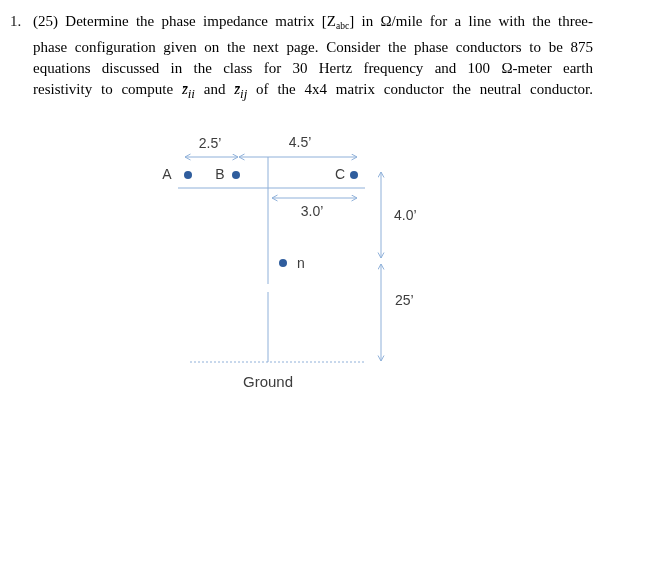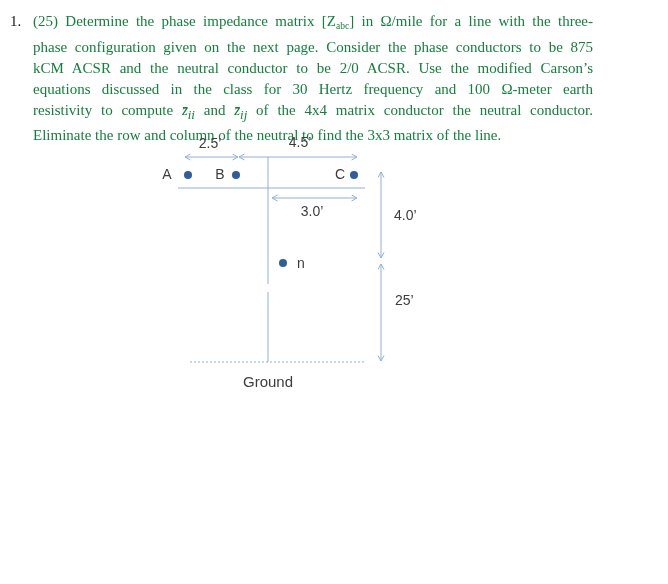--- a/index.html
+++ b/index.html
@@ -12,21 +12,21 @@
   }
   .page { position: absolute; inset: 0; }
 
   
   .list-number {
     position: absolute; left: 10px; top: 11px;
     font-size: 15px; line-height: 21px; color: #141414;
   }
   .para {
     position: absolute; left: 33px; top: 11px; width: 560px;
-    font-size: 15px; line-height: 21px; color: #15803d;
+    font-size: 15px; line-height: 21px; color: #000000;
   }
   .line { white-space: normal; }
   .line.j { text-align: justify; text-align-last: justify; }
   .line.last { text-align: left; }
   .sub {
     font-size: 9.5px; vertical-align: -3px;
   }
   .zbar { font-style: italic; }
   .fsub { font-style: italic; font-size: 13px; vertical-align: -3.5px; }
 
@@ -44,24 +44,22 @@
 </head>
 <body>
 
 <main class="page">
 
   <section>
     <span class="list-number">1.</span>
     <div class="para">
       <div class="line j"><span>(25) Determine the phase impedance matrix [Z</span><span class="sub">abc</span><span>] in Ω/mile for a line with the three-</span></div>
       <div class="line j">phase configuration given on the next page. Consider the phase conductors to be 875</div>
-      <div class="line j">kCM ACSR and the neutral conductor to be 2/0 ACSR. Use the modified Carson’s</div>
       <div class="line j">equations discussed in the class for 30 Hertz frequency and 100 Ω-meter earth</div>
       <div class="line j"><span>resistivity to compute </span><span class="zbar">z̄</span><span class="fsub">ii</span><span> and </span><span class="zbar">z̄</span><span class="fsub">ij</span><span> of the 4x4 matrix conductor the neutral conductor.</span></div>
-      <div class="line last">Eliminate the row and column of the neutral to find the 3x3 matrix of the line.</div>
     </div>
   </section>
 
   <svg class="diagram-svg" viewBox="0 0 290 270" xmlns="http://www.w3.org/2000/svg">
     <defs>
       <marker id="ah" markerWidth="8" markerHeight="8" refX="6" refY="3.5" orient="auto-start-reverse" markerUnits="userSpaceOnUse">
         <path d="M0.5,0.5 L6,3.5 L0.5,6.5" fill="none" stroke-width="1" stroke="#8fb0d9"></path>
       </marker>
     </defs>
 

